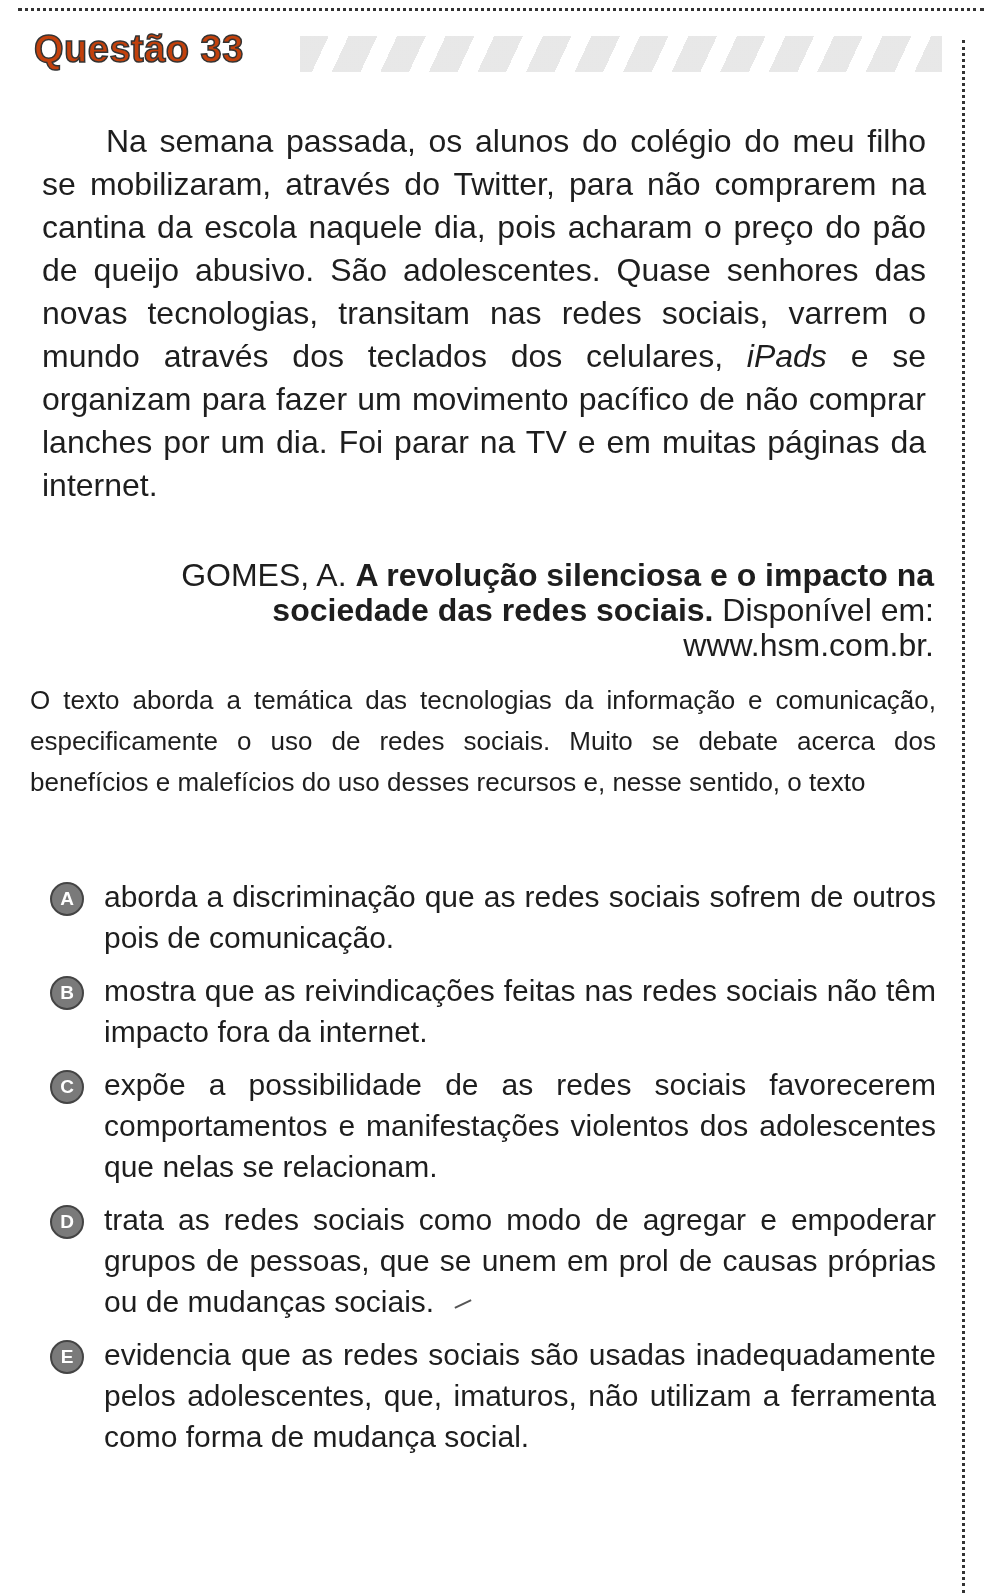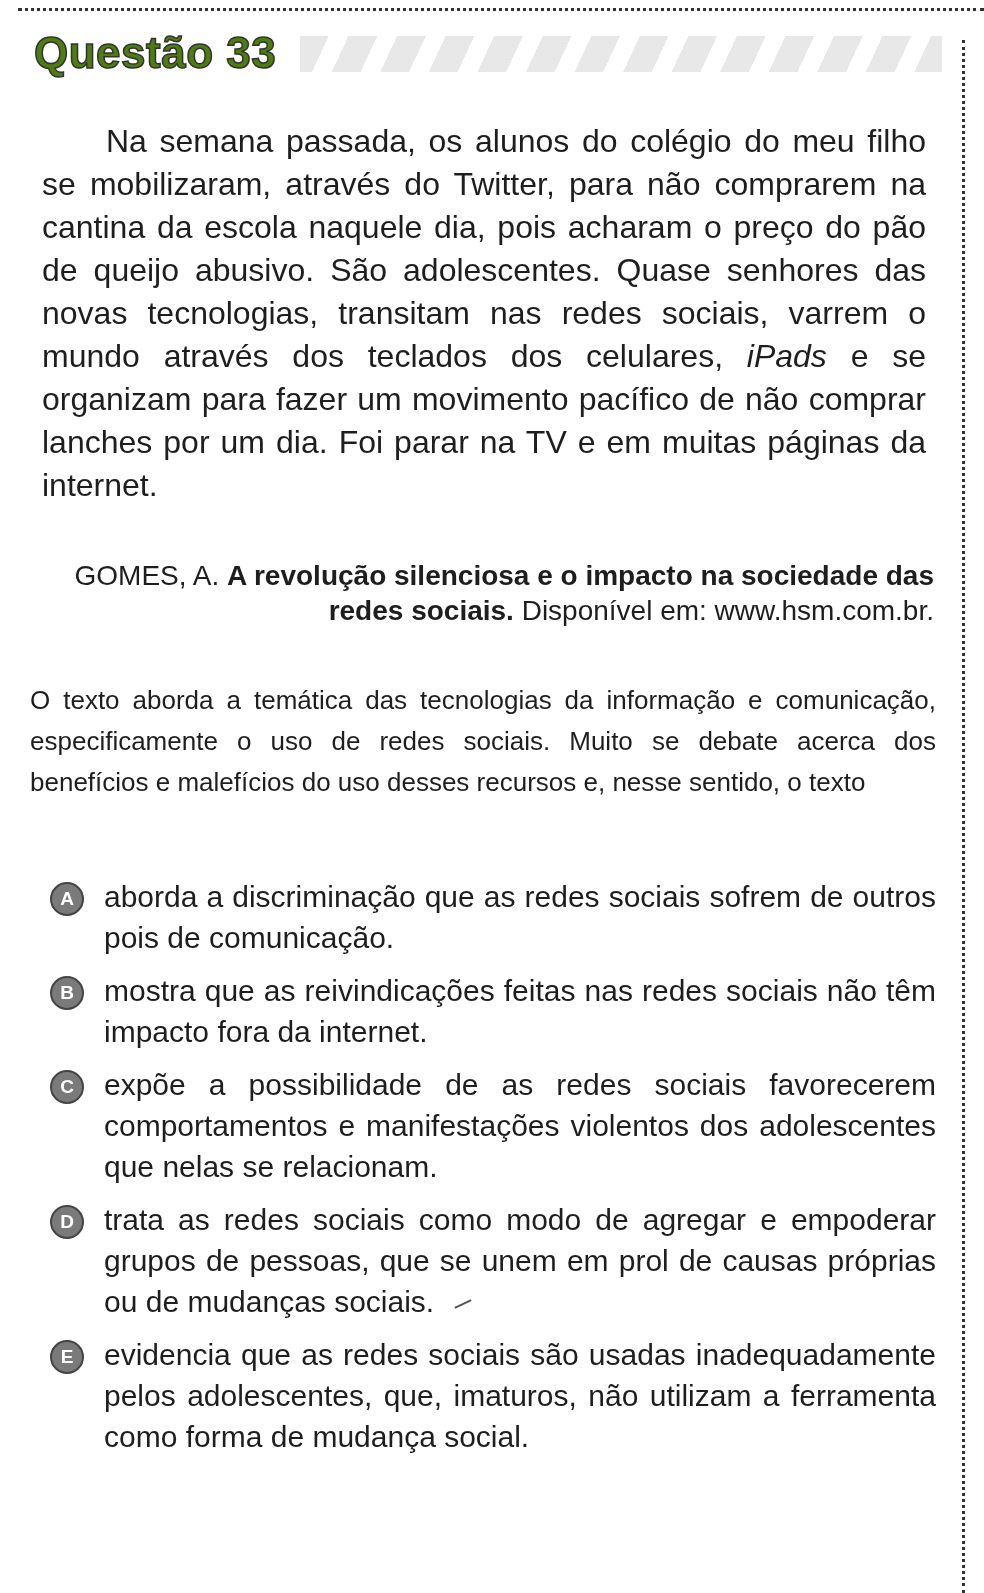--- a/index.html
+++ b/index.html
@@ -2,30 +2,30 @@
 <html><head>
 <meta charset="utf-8">
 <style>
   html, body { margin:0; padding:0; background:#fff; }
   body { width:984px; height:1593px; position:relative; overflow:hidden;
          font-family:"Liberation Sans", sans-serif; color:#1e1e1e; }
   .top-dots { position:absolute; left:18px; top:8px; width:966px; height:0;
               border-top:3px dotted #333; }
   .right-dots { position:absolute; left:962px; top:40px; width:0; height:1553px;
                 border-left:3px dotted #333; }
-  .title { position:absolute; left:34px; top:28px; font-size:44px; font-weight:bold;
-           color:#4d7c0f; -webkit-text-stroke:1.5px #333; letter-spacing:0.5px; }
+  .title { position:absolute; left:34px; top:28px; font-size:38px; font-weight:bold;
+           color:#c2410c; -webkit-text-stroke:1.5px #333; letter-spacing:0.5px; }
   .stripe { position:absolute; left:300px; top:36px; width:642px; height:36px;
             background:repeating-linear-gradient(115deg,#e2e2e2 0 26px,#ffffff 26px 44px);
             opacity:0.8; }
   .passage { position:absolute; left:30px; top:108px; width:908px;
              font-size:32px; line-height:43px; text-align:justify; }
   .passage p { margin:12px; text-indent:64px; }
   .citation { position:absolute; right:50px; top:558px; width:900px;
-              text-align:right; font-size:28px; line-height:35px; }
+              text-align:right; font-size:32px; line-height:35px; }
   .citation b { font-weight:bold; }
   .stem { position:absolute; left:30px; top:680px; width:906px;
           font-size:26px; line-height:41px; text-align:justify; }
   .options { position:absolute; left:30px; top:876px; width:906px; }
   .option { display:flex; align-items:flex-start; margin-bottom:12px; }
   .badge { flex:0 0 auto; width:30px; height:30px; border-radius:50%;
            background:#7a7a7a; border:2px solid #444; color:#fff;
            font-weight:bold; font-size:19px; line-height:30px; text-align:center;
            margin:6px 20px 0 20px; box-sizing:content-box; }
   .opt-text { flex:1; font-size:30px; line-height:41px; text-align:justify;

